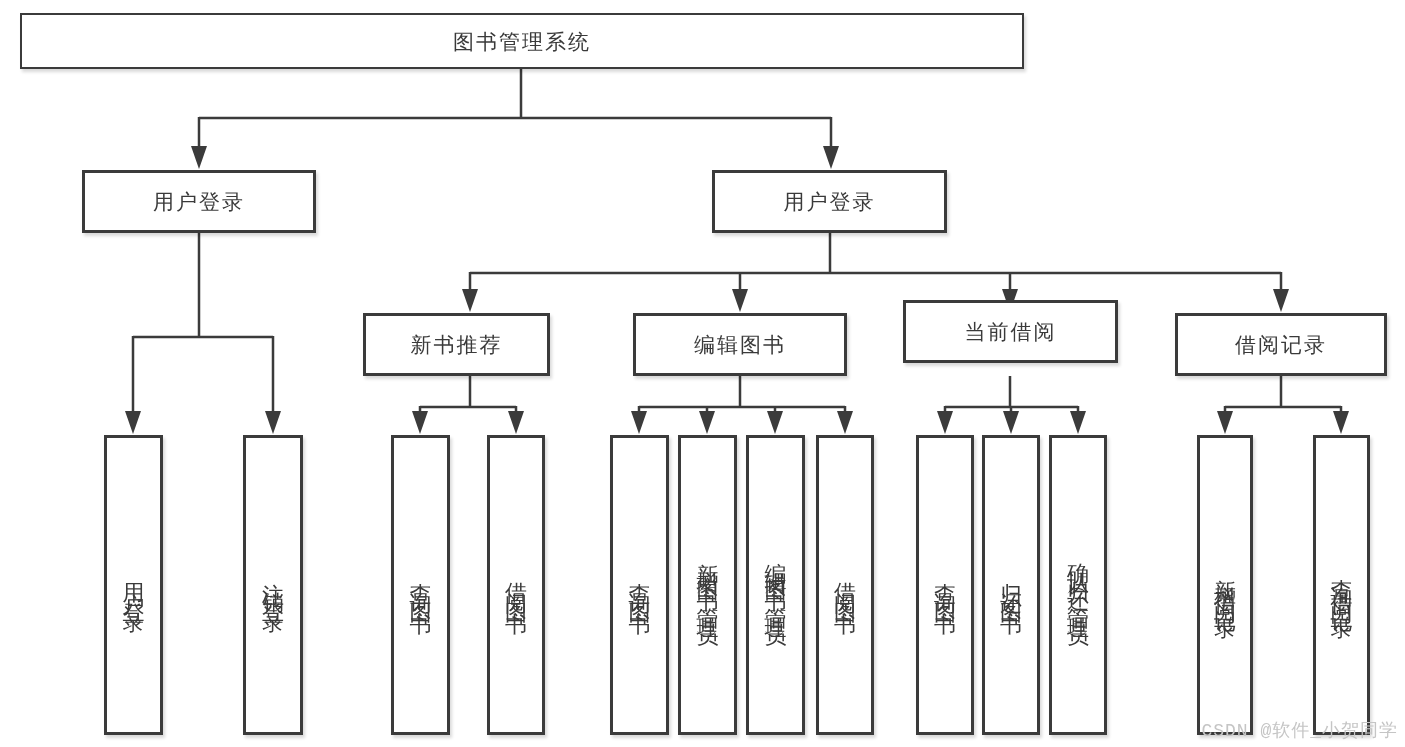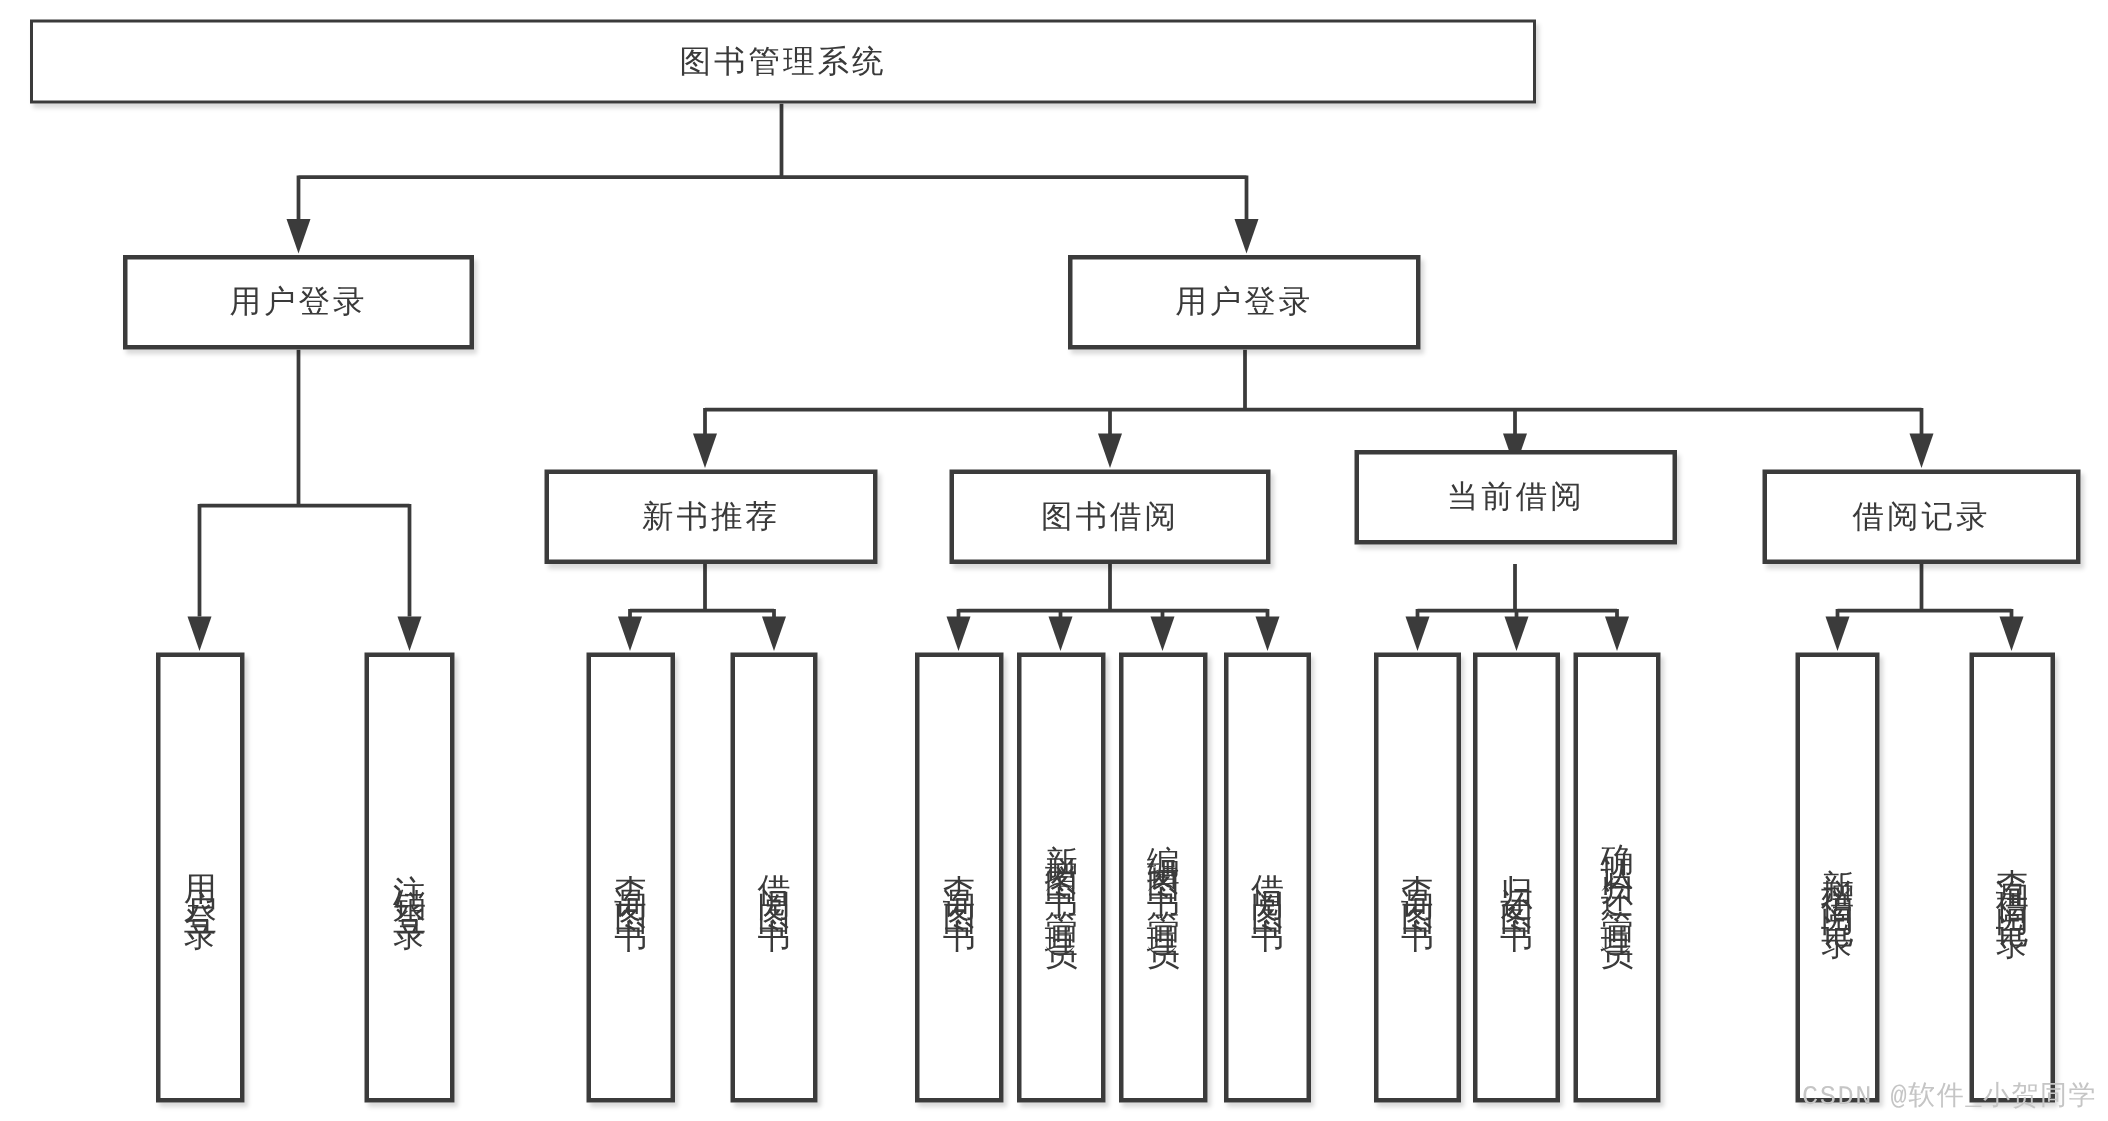--- a/index.html
+++ b/index.html
@@ -101,25 +101,25 @@
     <span class="h-label">图书管理系统</span>
   </div>
 
   <div class="node" style="left:82px;top:170px;width:234px;height:63px;">
     <span class="h-label">用户登录</span>
   </div>
   <div class="node" style="left:712px;top:170px;width:235px;height:63px;">
     <span class="h-label">用户登录</span>
   </div>
 
-  <div class="node" style="left:363px;top:313px;width:222px;height:63px;">
+  <div class="node" style="left:363px;top:313px;width:187px;height:63px;">
     <span class="h-label">新书推荐</span>
   </div>
   <div class="node" style="left:633px;top:313px;width:214px;height:63px;">
-    <span class="h-label">图书借阅</span>
+    <span class="h-label">编辑图书</span>
   </div>
   <div class="node" style="left:903px;top:300px;width:215px;height:63px;">
     <span class="h-label">当前借阅</span>
   </div>
   <div class="node" style="left:1175px;top:313px;width:212px;height:63px;">
     <span class="h-label">借阅记录</span>
   </div>
 
   <div class="node" style="left:104px;top:435px;width:59px;height:300px;">
     <span class="v-label ls-s">用户登录</span>

